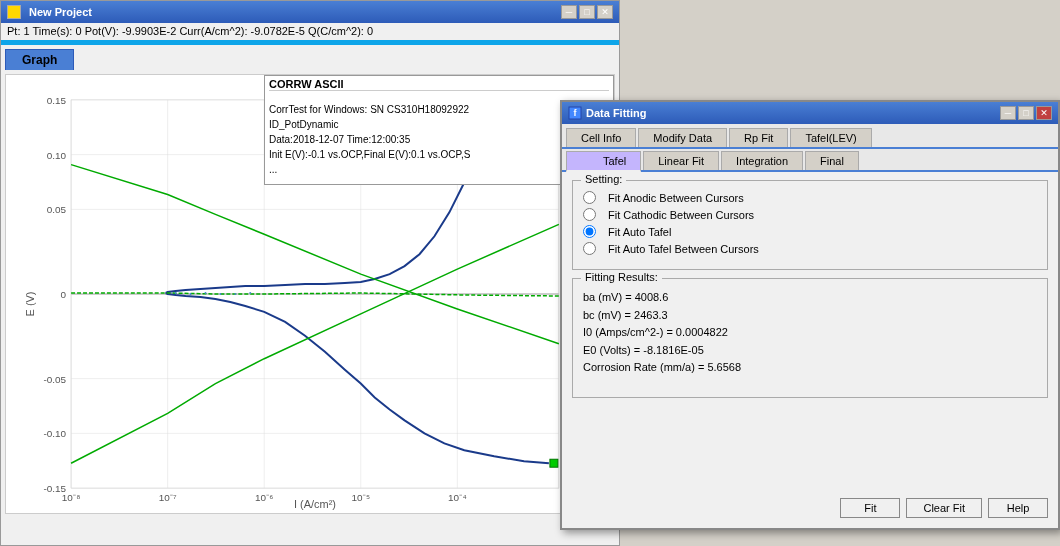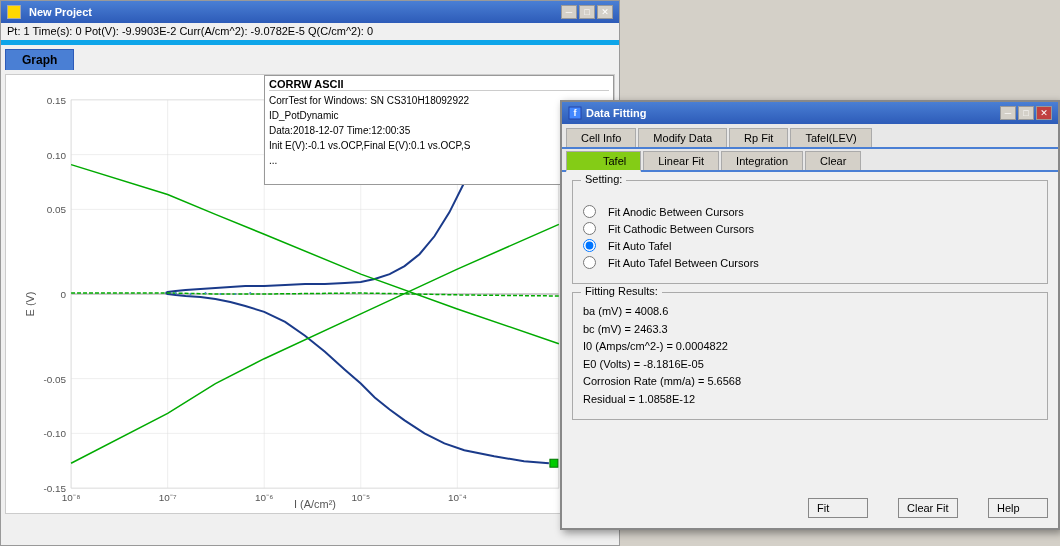--- a/index.html
+++ b/index.html
@@ -133,32 +133,32 @@
     .dtab {
       padding: 3px 14px;
       border: 1px solid #aaa;
       border-bottom: none;
       background: #d4d0c8;
       font-size: 11px;
       cursor: pointer;
       margin-right: 2px;
     }
     .dtab.active {
-      background: #84cc16;
+      background: #c4b5fd;
       border-bottom: 2px solid #f0f0f0;
       margin-bottom: -2px;
       padding-left: 36px;
     }
 
     
     .dialog-content { padding: 8px 10px; }
 
     .setting-group {
       border: 1px solid #aaa;
-      padding: 20px 10px 10px;
+      padding: 6px 10px 10px;
       margin-bottom: 8px;
       position: relative;
     }
     .setting-label {
       position: absolute;
       top: -8px; left: 8px;
       background: #f0f0f0;
       padding: 0 4px;
       font-size: 11px;
     }
@@ -192,28 +192,27 @@
     }
 
     .dialog-footer {
       position: absolute;
       bottom: 10px;
       right: 10px;
       display: flex;
       gap: 6px;
     }
     .footer-btn {
-      padding: 3px 8px;
+      padding: 3px 16px;
       background: #f0f0f0;
       border: 1px solid #888;
       font-size: 11px;
       cursor: pointer;
       min-width: 60px;
-      text-align: left;
-      margin-left: 24px;
+      text-align: center;
     }
   </style>
 </head>
 <body>
 
 <div class="main-window">
   <div class="title-bar">
     <div class="title-bar-left">
       <div class="title-bar-icon"></div>
       <span class="title-bar-title">New Project</span>
@@ -231,21 +230,21 @@
 
   <div class="tab-bar">
     <div class="tab">
       <span>Graph</span>
     </div>
   </div>
 
   <div class="graph-area">
     
     <div class="info-panel">
-      <div style="font-size:11px; font-weight:bold; border-bottom:1px solid #ccc; margin-bottom:2px;">CORRW ASCII</div>
+      <div style="font-size:11px; font-weight:bold; border-bottom:1px solid #ccc; margin-bottom:11px;">CORRW ASCII</div>
       <div style="font-size:10px; line-height:1.5;">
         <div>CorrTest for Windows: SN CS310H18092922</div>
         <div>ID_PotDynamic</div>
         <div>Data:2018-12-07  Time:12:00:35</div>
         <div>Init E(V):-0.1 vs.OCP,Final E(V):0.1 vs.OCP,S</div>
         <div>...</div>
       </div>
     </div>
 
     
@@ -335,21 +334,21 @@
     <div class="dtab">Cell Info</div>
     <div class="dtab">Modify Data</div>
     <div class="dtab">Rp Fit</div>
     <div class="dtab">Tafel(LEV)</div>
   </div>
 
   <div class="dialog-tabs" style="border-bottom: 2px solid #4a7fd4; padding-top:2px;">
     <div class="dtab active">Tafel</div>
     <div class="dtab">Linear Fit</div>
     <div class="dtab">Integration</div>
-    <div class="dtab">Clear</div>
+    <div class="dtab">Final</div>
   </div>
 
   <div class="dialog-content">
 
     <div class="setting-group">
       <span class="setting-label">Setting:</span>
       <div class="radio-row">
         <input type="radio" name="fit_option" style="">
         <span>Fit Anodic Between Cursors</span>
       </div>
@@ -368,21 +367,20 @@
     </div>
 
     <div class="results-group">
       <span class="results-label">Fitting Results:</span>
       <div class="results-text">
         <div>ba (mV) = 4008.6</div>
         <div>bc (mV) = 2463.3</div>
         <div>I0 (Amps/cm^2-) = 0.0004822</div>
         <div>E0 (Volts) = -8.1816E-05</div>
         <div>Corrosion Rate (mm/a) = 5.6568</div>
-        <div>Residual = 1.0858E-12</div>
       </div>
     </div>
   </div>
 
   <div class="dialog-footer">
     <button class="footer-btn">Fit</button>
     <button class="footer-btn">Clear Fit</button>
     <button class="footer-btn">Help</button>
   </div>
 </div>

